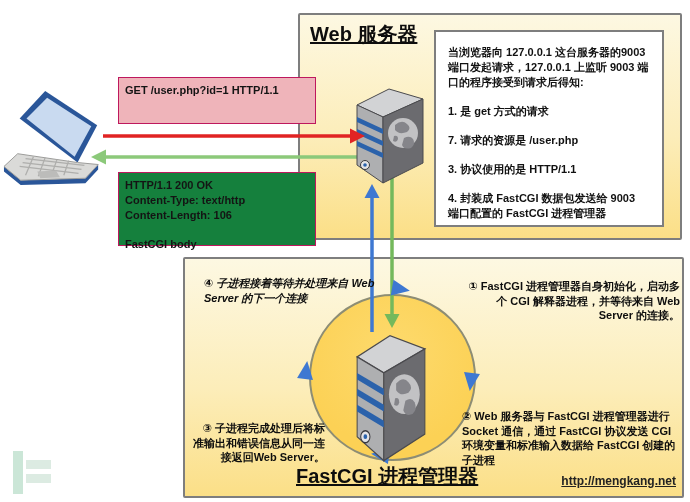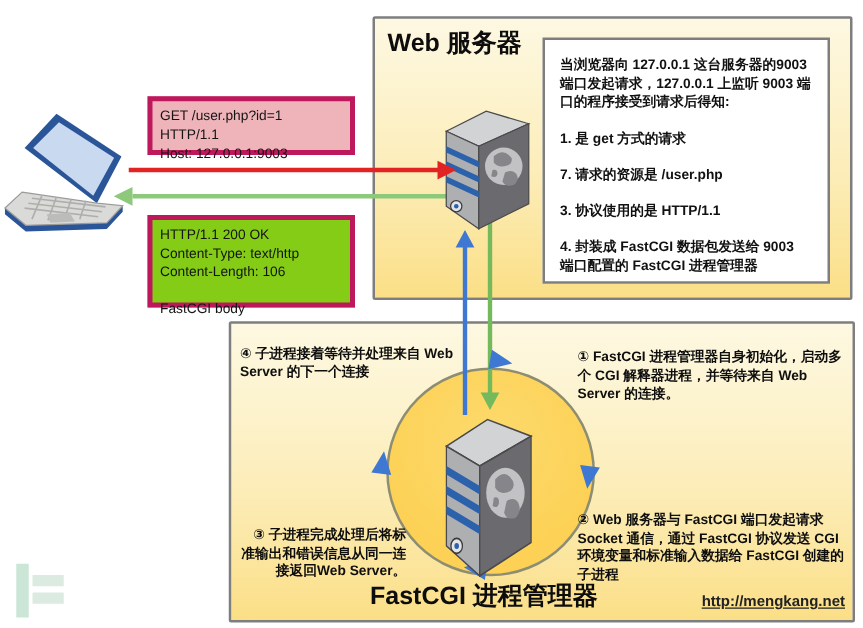--- a/index.html
+++ b/index.html
@@ -8,52 +8,52 @@
     font-family:"Liberation Sans","DejaVu Sans",sans-serif;color:#111;
   }
   
   .panel{
     position:absolute;box-sizing:border-box;
     border:2px solid #7e7e7e;border-radius:2px;
     background:linear-gradient(180deg,#fdf8e2 0%,#fcedb9 55%,#fbdf87 100%);
   }
   .panel-web{left:298px;top:13px;width:384px;height:227px;}
   .panel-fcgi{left:183px;top:257px;width:501px;height:241px;}
-  .panel-title{position:absolute;font-size:20px;font-weight:bold;color:#0d0d0d;white-space:nowrap;z-index:4;}
+  .panel-title{position:absolute;font-size:20px;font-weight:bold;color:#0d0d0d;white-space:nowrap;z-index:4;text-decoration:underline;}
   .title-web{left:310px;top:21px;}
   .title-fcgi{left:296px;top:463px;width:206px;text-align:left;}
   
   .whitebox{
     position:absolute;left:434px;top:30px;width:230px;height:197px;box-sizing:border-box;
     background:#ffffff;border:2px solid #7e7e7e;padding:13px 13px 0 12px;
     font-size:11px;font-weight:bold;line-height:15px;z-index:3;
   }
   .whitebox p{margin:0 0 14px 0;}
   
   .msgbox{
-    position:absolute;box-sizing:border-box;width:166px;
-    border:4px solid #be185d;padding:5px 6px;
-    font-size:11px;font-weight:normal;line-height:15px;color:#141414;z-index:3;
+    position:absolute;box-sizing:border-box;width:198px;
+    border:1px solid #be185d;padding:5px 6px;
+    font-size:11px;font-weight:bold;line-height:15px;color:#141414;z-index:3;
   }
   .msg-req{left:118px;top:77px;height:47px;background:#efb4ba;}
-  .msg-resp{left:118px;top:172px;height:74px;background:#84cc16;}
+  .msg-resp{left:118px;top:172px;height:74px;background:#15803d;}
   .msg-line{min-height:15px;}
   .entity-line{margin-top:14px;}
   
   .cycle-circle{
     position:absolute;left:309px;top:294px;width:167px;height:167px;border-radius:50%;
     background:radial-gradient(circle at 50% 35%,#fdda6d 0%,#fcd155 70%);
     border:2px solid #8d8d74;box-sizing:border-box;z-index:1;
   }
   
   .step{position:absolute;font-size:11px;font-weight:bold;line-height:14.5px;color:#0e0e0e;z-index:4;}
-  .step-1{left:462px;top:279px;width:218px;}
+  .step-1{left:462px;top:279px;width:218px;text-align:right;}
   .step-2{left:462px;top:409px;width:222px;}
   .step-3{left:192px;top:421px;width:133px;text-align:right;}
-  .step-4{left:192px;top:276px;width:192px;}
+  .step-4{left:204px;top:276px;width:192px;font-style:italic;}
   
   .credit{position:absolute;right:14px;top:474px;font-size:12px;font-weight:bold;color:#222;z-index:4;text-decoration:underline;}
   
   .icon-svg,.arrow-svg{position:absolute;}
   .arrow-layer{left:0;top:0;width:690px;height:502px;pointer-events:none;}
   .under-arrows{z-index:2;}
   .over-arrows{z-index:5;}
   .laptop{left:2px;top:88px;width:104px;height:102px;z-index:3;}
   .server-web{left:352px;top:84px;width:76px;height:100px;z-index:4;}
   .server-fcgi{left:352px;top:329px;width:78px;height:133px;z-index:4;}
@@ -157,32 +157,31 @@
   <div class="whitebox">
     <p>当浏览器向 127.0.0.1 这台服务器的9003 端口发起请求，127.0.0.1 上监听 9003 端口的程序接受到请求后得知:</p>
     <p>1. 是 get 方式的请求</p>
     <p>7. 请求的资源是 /user.php</p>
     <p>3. 协议使用的是 HTTP/1.1</p>
     <p>4. 封装成 FastCGI 数据包发送给 9003 端口配置的 FastCGI 进程管理器</p>
   </div>
 
   <div class="msgbox msg-req">
     <div class="msg-line">GET /user.php?id=1 HTTP/1.1</div>
-    <div class="msg-line">Host: 127.0.0.1:9003</div>
   </div>
 
   <div class="msgbox msg-resp">
     <div class="msg-line">HTTP/1.1 200 OK</div>
     <div class="msg-line">Content-Type: text/http</div>
     <div class="msg-line">Content-Length: 106</div>
     <div class="msg-line entity-line">FastCGI body</div>
   </div>
 
   <div class="step step-1">① FastCGI 进程管理器自身初始化，启动多个 CGI 解释器进程，并等待来自 Web Server 的连接。</div>
-  <div class="step step-2">② Web 服务器与 FastCGI 端口发起请求 Socket 通信，通过 FastCGI 协议发送 CGI 环境变量和标准输入数据给 FastCGI 创建的子进程</div>
+  <div class="step step-2">② Web 服务器与 FastCGI 进程管理器进行 Socket 通信，通过 FastCGI 协议发送 CGI 环境变量和标准输入数据给 FastCGI 创建的子进程</div>
   <div class="step step-3">③ 子进程完成处理后将标准输出和错误信息从同一连接返回Web Server。</div>
   <div class="step step-4">④ 子进程接着等待并处理来自 Web Server 的下一个连接</div>
 
   <div class="credit">http://mengkang.net</div>
 
   <div class="watermark">
     <div class="wm-icon">
       <div class="wm-bar-v"></div>
       <div class="wm-bar-h b1"></div>
       <div class="wm-bar-h b2"></div>

